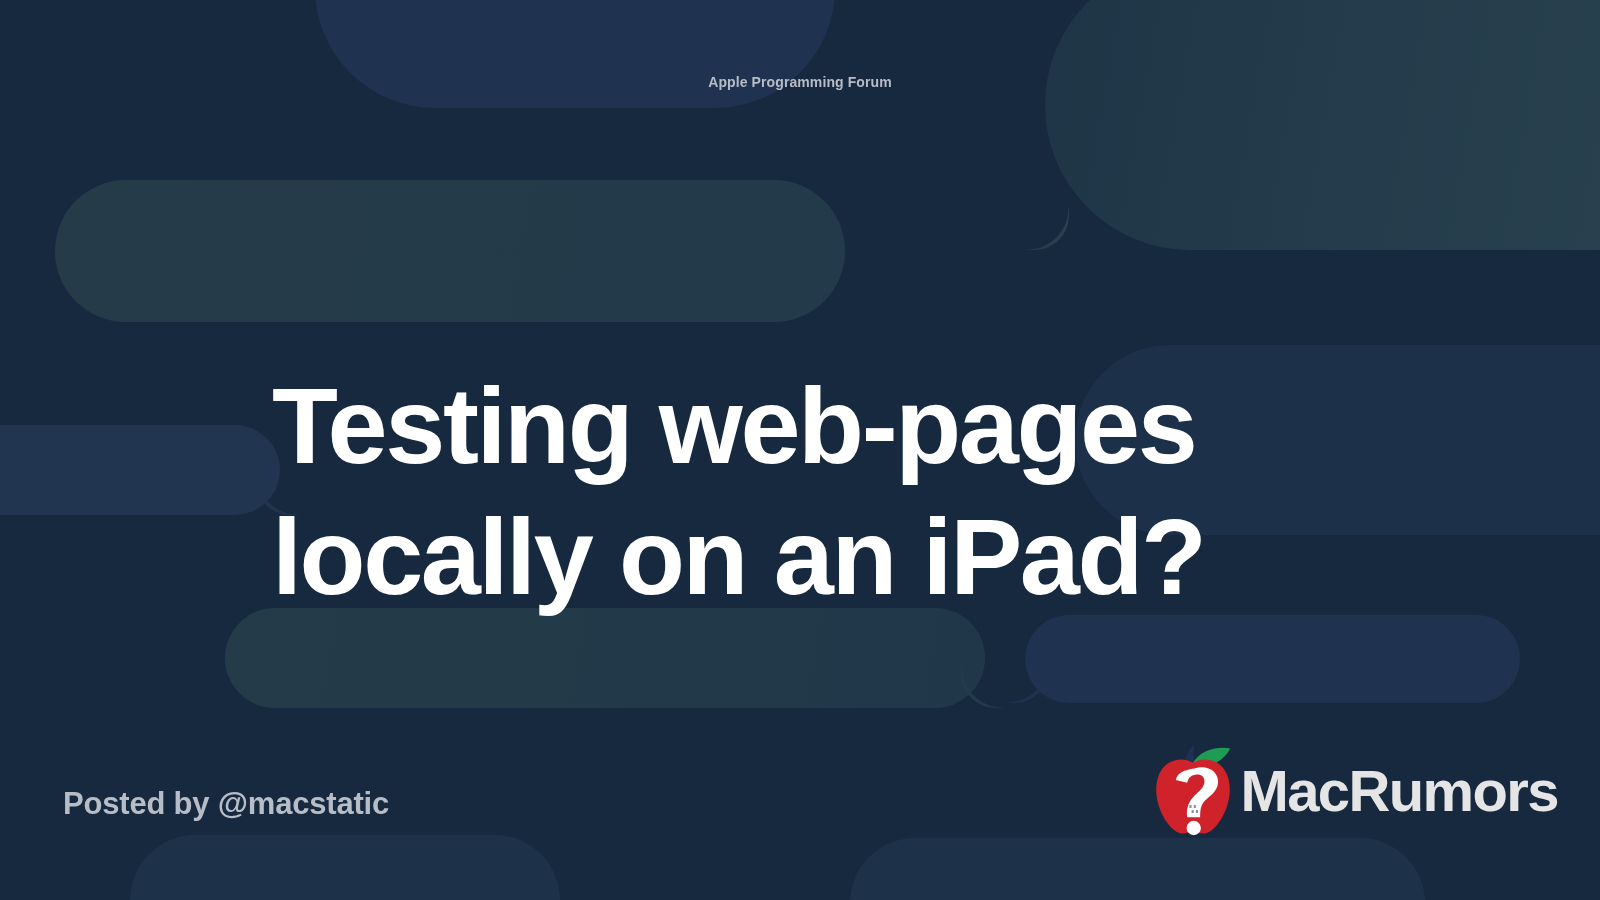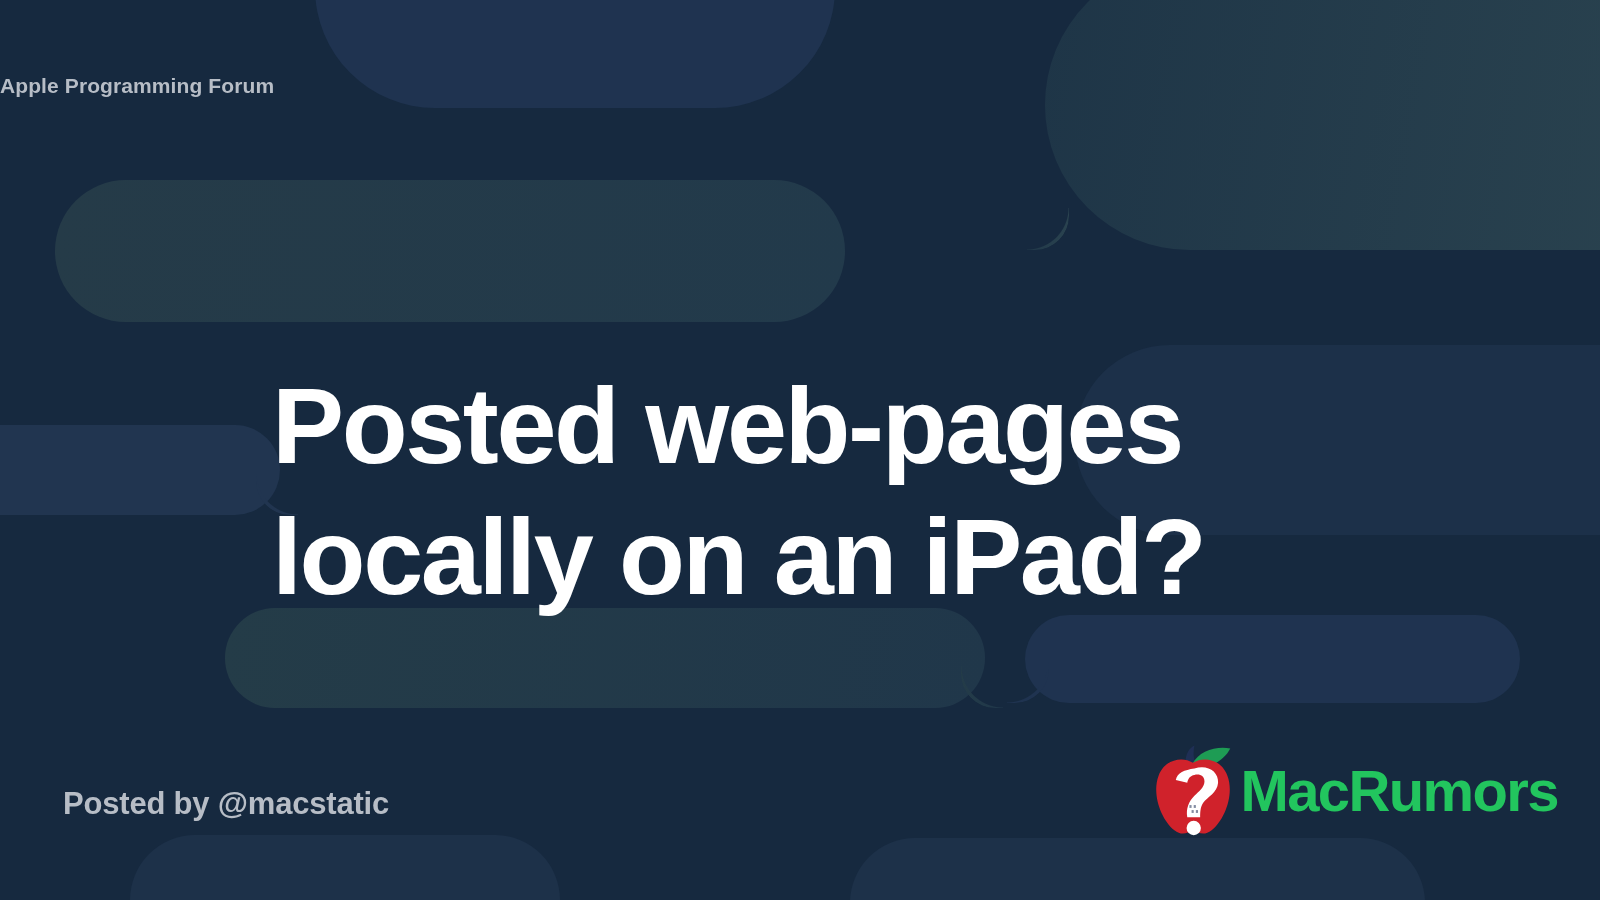--- a/index.html
+++ b/index.html
@@ -81,22 +81,22 @@
     position: relative;
     width: 100%;
     height: 100%;
   }
 
   .forum-name {
     position: absolute;
     top: 74px;
     left: 0;
     right: 0;
-    text-align: left;
-    font-size: 21px;
+    text-align: center;
+    font-size: 14px;
     font-weight: bold;
     letter-spacing: 0.1px;
     color: #b7bdc6;
   }
 
   .post-title {
     position: absolute;
     left: 272px;
     top: 288px;
     width: 1080px;
@@ -129,21 +129,21 @@
   .brand-mark {
     width: 86px;
     height: 92px;
     display: block;
     margin-bottom: 2px;
   }
   .brand-name {
     font-size: 58px;
     font-weight: bold;
     letter-spacing: -1.6px;
-    color: #22c55e;
+    color: #e5e5e5;
     line-height: 1;
   }
 </style>
 </head>
 <body>
 
 <div class="card">
 
   <div class="bubble-layer">
     <div class="bubble b-top-left"></div>
@@ -154,21 +154,21 @@
     <div class="bubble b-low-left tail-right"></div>
     <div class="bubble b-low-right tail-left"></div>
     <div class="bubble b-bot-left"></div>
     <div class="bubble b-bot-right"></div>
   </div>
 
   <div class="content">
 
     <div class="forum-name">Apple Programming Forum</div>
 
-    <h1 class="post-title">Posted web-pages locally on an iPad?</h1>
+    <h1 class="post-title">Testing web-pages locally on an iPad?</h1>
 
     <div class="posted-by">Posted by @macstatic</div>
 
     <div class="brand">
 
       <svg class="brand-mark" viewBox="0 0 120 128">
 
         <path d="M50 30 C48 16 54 6 62 2 C60 12 60 22 66 30 Z" fill="#1f2f55"></path>
 
         <path d="M58 30 C66 10 92 2 112 6 C104 22 84 34 62 34 Z" fill="#1e9c54"></path>

